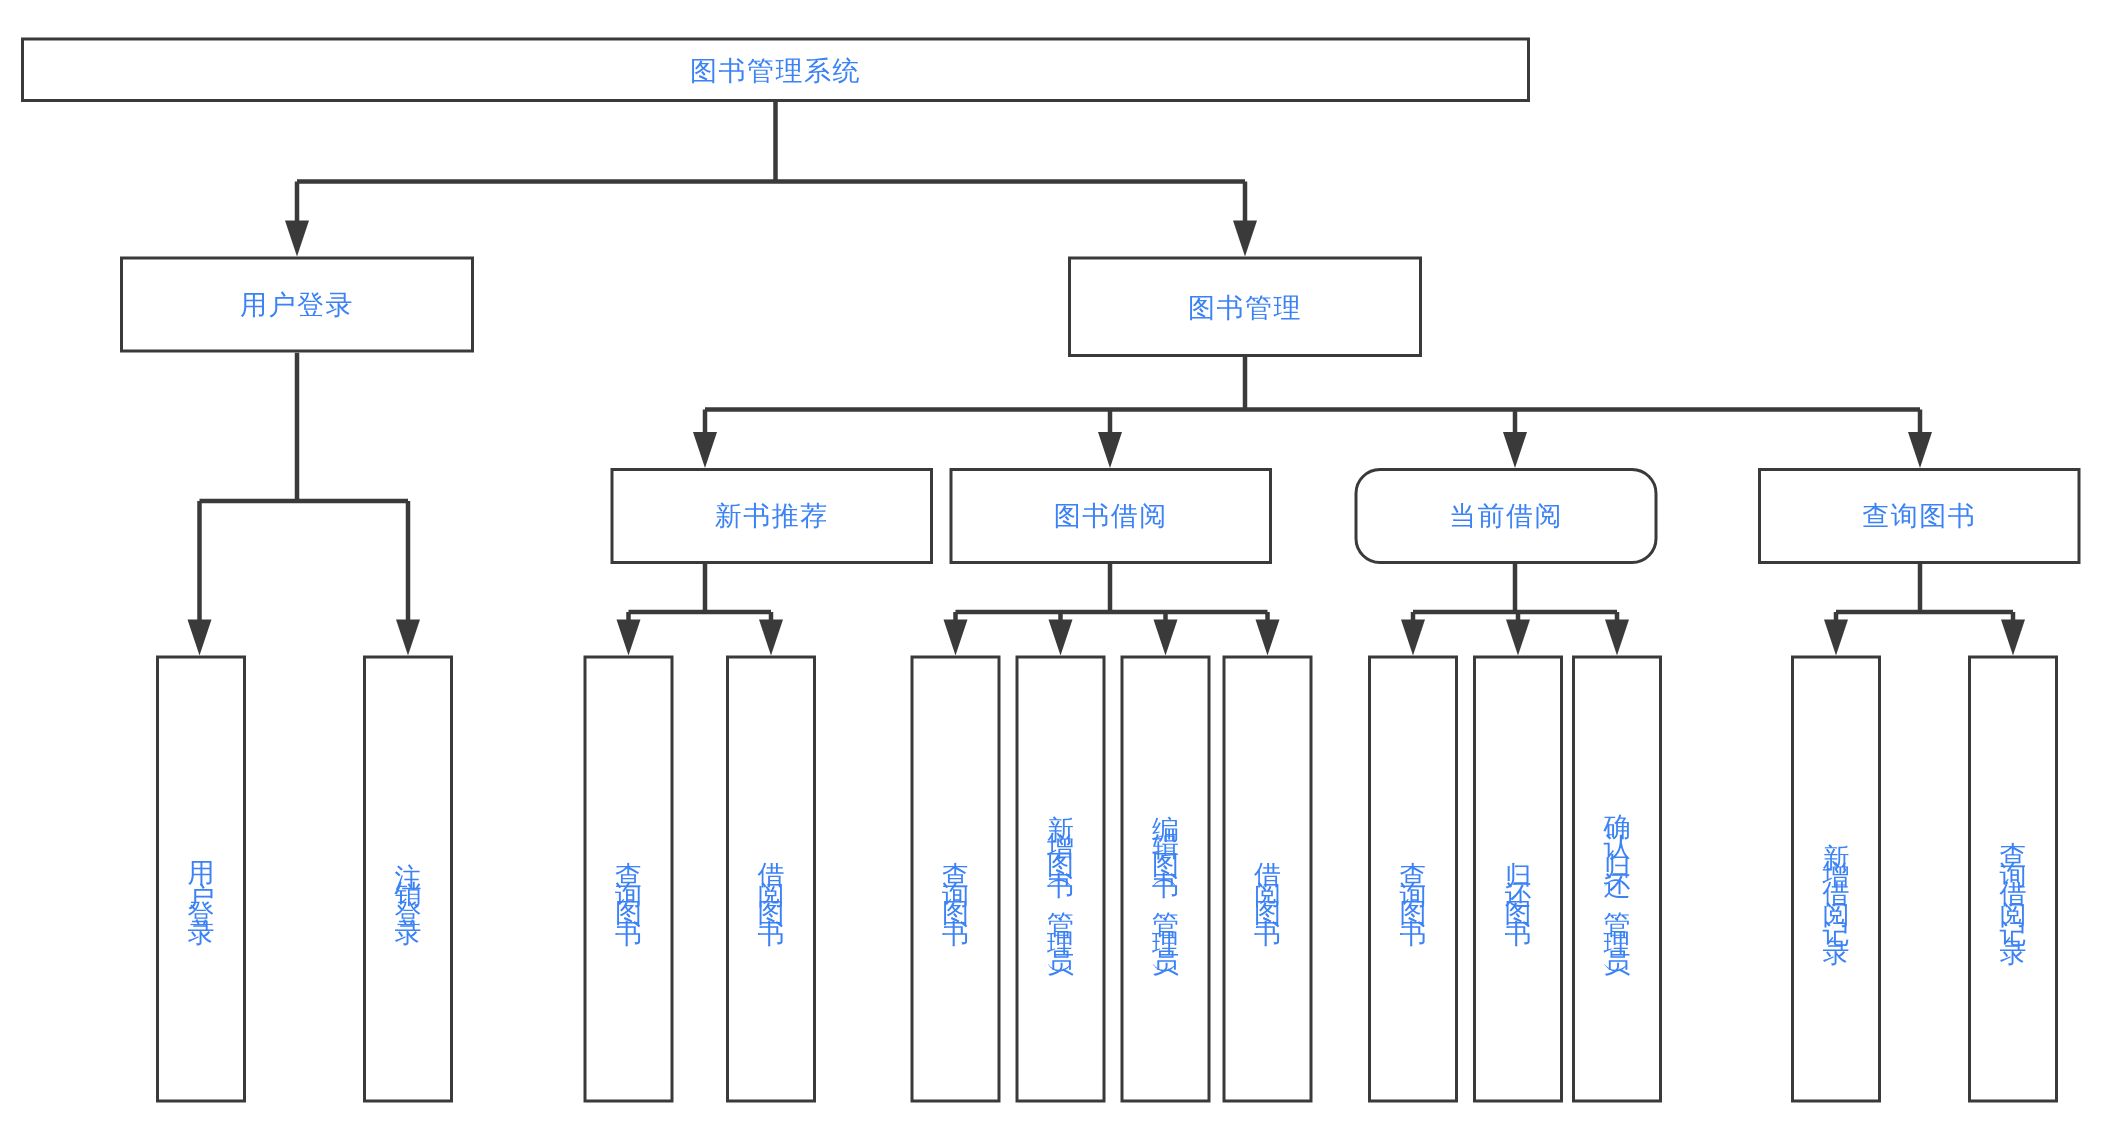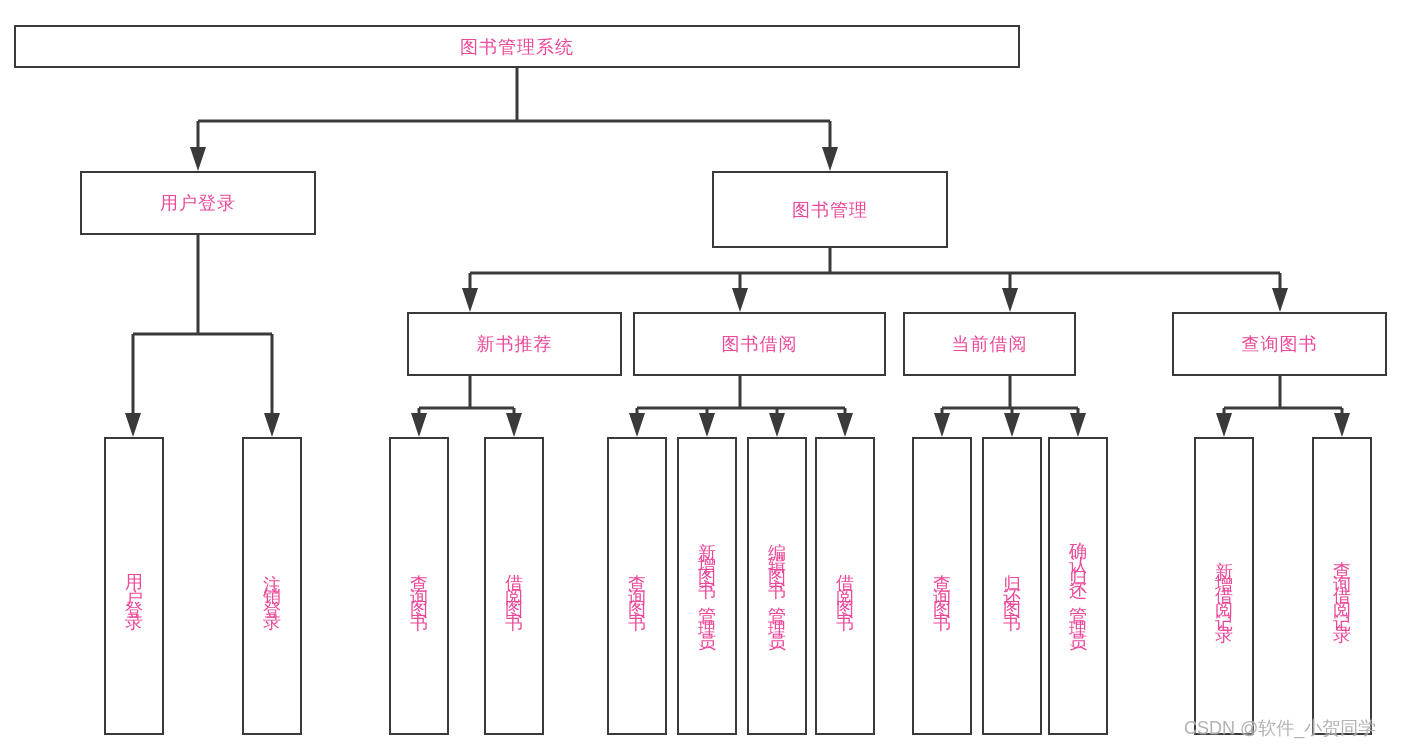--- a/index.html
+++ b/index.html
@@ -19,21 +19,21 @@
   }
   .box {
     position: absolute;
     background: #ffffff;
     border: 2.5px solid #3a3a3a;
     box-sizing: border-box;
     display: flex;
     align-items: center;
     justify-content: center;
     z-index: 1;
-    color: #ec4899;
+    color: #3b82f6;
   }
   .h-box { font-size: 18px; letter-spacing: 1px; }
   .root-box { font-size: 18px; }
   .v-box span {
     writing-mode: vertical-rl;
     text-orientation: mixed;
     font-size: 18px;
     letter-spacing: 13px;
     line-height: 1;
     white-space: nowrap;
@@ -120,31 +120,31 @@
     </g>
   </svg>
 
   <div class="box h-box root-box" style="left:14px; top:25px; width:1006px; height:43px;">
     <span>图书管理系统</span>
   </div>
 
   <div class="box h-box" style="left:80px; top:171px; width:236px; height:64px;">
     <span>用户登录</span>
   </div>
-  <div class="box h-box" style="left:712px; top:171px; width:236px; height:77px;">
+  <div class="box h-box" style="left:712px; top:171px; width:236px; height:67px;">
     <span>图书管理</span>
   </div>
 
   <div class="box h-box" style="left:363px; top:312px; width:215px; height:64px;margin-left:44px;">
     <span>新书推荐</span>
   </div>
-  <div class="box h-box" style="left:633px; top:312px; width:253px; height:64px;">
+  <div class="box h-box" style="left:633px; top:312px; width:215px; height:64px;">
     <span>图书借阅</span>
   </div>
-  <div class="box h-box" style="left:903px; top:312px; width:173px; height:64px;">
+  <div class="box h-box" style="left:903px; top:312px; width:202px; height:64px;border-radius:17px;">
     <span>当前借阅</span>
   </div>
   <div class="box h-box" style="left:1172px; top:312px; width:215px; height:64px;">
     <span>查询图书</span>
   </div>
 
   <div class="box v-box" style="left:104px; top:437px; width:60px; height:298px;">
     <span>用户登录</span>
   </div>
   <div class="box v-box" style="left:242px; top:437px; width:60px; height:298px;">
@@ -181,15 +181,14 @@
     <span>确认归还（管理员）</span>
   </div>
 
   <div class="box v-box" style="left:1194px; top:437px; width:60px; height:298px;">
     <span>新增借阅记录</span>
   </div>
   <div class="box v-box" style="left:1312px; top:437px; width:60px; height:298px;">
     <span>查询借阅记录</span>
   </div>
 
-  <div class="watermark">CSDN @软件_小贺同学</div>
 
 </div>
 
 </body></html>

